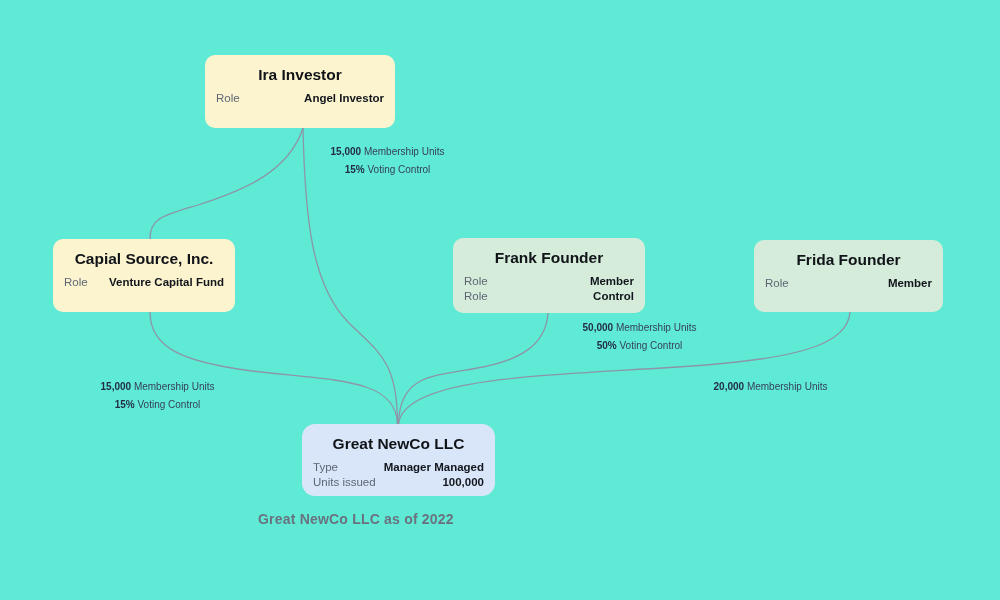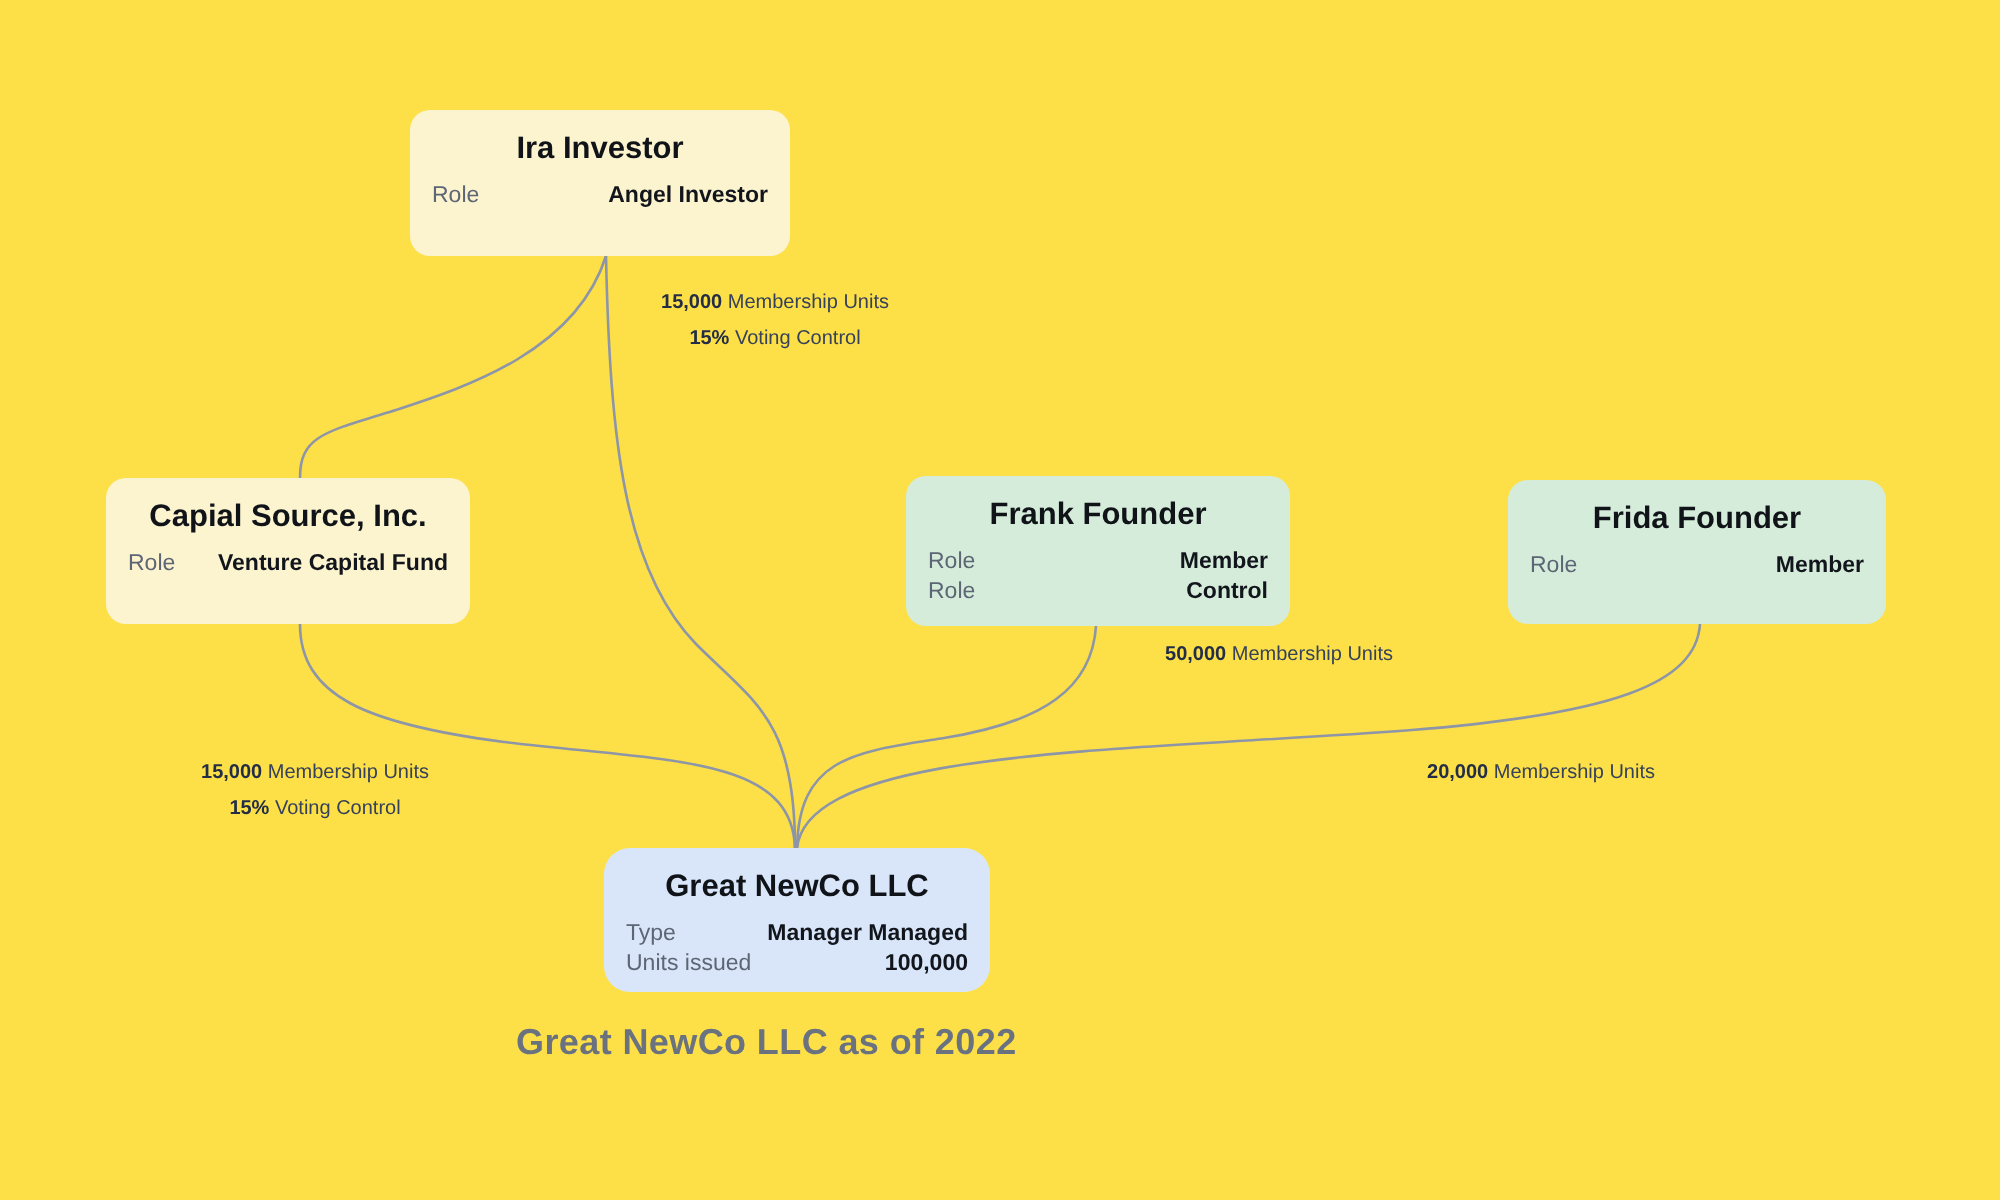--- a/index.html
+++ b/index.html
@@ -1,17 +1,17 @@
 <!DOCTYPE html>
 <html style="--investor-fill: #fcf3cf; --founder-fill: #d5ecdb; --company-fill: #d9e6fa; --edge: #8d95a8;"><head>
 <meta charset="utf-8">
 <style>
   html,body{margin:0;padding:0;background:#ffffff;}
   .canvas{
-    position:relative;width:1000px;height:600px;background:#fde047;overflow:hidden;
+    position:relative;width:1000px;height:600px;background:#5eead4;overflow:hidden;
     font-family:"Liberation Sans",sans-serif;
   }
   svg.edges{position:absolute;left:0;top:0;}
   svg.edges path{fill:none;stroke:var(--edge,#8d95a8);stroke-width:1.3;}
 
   .node{position:absolute;border-radius:10px;box-sizing:border-box;padding-top:11px;}
   .node.investor{background:var(--investor-fill,#fcf3cf);}
   .node.founder{background:var(--founder-fill,#d5ecdb);}
   .node.company{background:var(--company-fill,#d9e6fa);border-radius:13px;}
   .node .title{text-align:center;font-weight:bold;font-size:15.5px;line-height:18px;color:#101317;}
@@ -21,21 +21,21 @@
   .row .val{font-weight:bold;color:#12161c;}
 
   .edge-label{
     position:absolute;width:175px;text-align:center;
     font-size:10px;line-height:18px;color:#36415a;white-space:nowrap;
   }
   .edge-label b{color:#232e46;}
 
   .caption{
     position:absolute;left:258px;top:511px;
-    font-size:18px;font-weight:bold;color:#6a7280;letter-spacing:.2px;
+    font-size:14px;font-weight:bold;color:#6a7280;letter-spacing:.2px;
   }
 </style>
 </head>
 <body>
 
 <div class="canvas">
 
   <svg class="edges" width="1000" height="600">
     <path d="M 303 128 C 288 175, 235 193, 198 205 C 162 216, 150 218, 150 239"></path>
     <path d="M 303 128 C 305 220, 312 285, 348 322 C 378 352, 397.5 360, 397.5 424"></path>
@@ -107,20 +107,21 @@
     <div><b>15%</b> <span>Voting Control</span></div>
   </div>
 
   <div class="edge-label" style="left:70px;top:378px;">
     <div><b>15,000</b> <span>Membership Units</span></div>
     <div><b>15%</b> <span>Voting Control</span></div>
   </div>
 
   <div class="edge-label" style="left:552px;top:319px;">
     <div><b>50,000</b> <span>Membership Units</span></div>
+    <div><b>50%</b> <span>Voting Control</span></div>
   </div>
 
   <div class="edge-label" style="left:683px;top:378px;">
     <div><b>20,000</b> <span>Membership Units</span></div>
   </div>
 
   <div class="caption">Great NewCo LLC as of 2022</div>
 
 </div>
 

